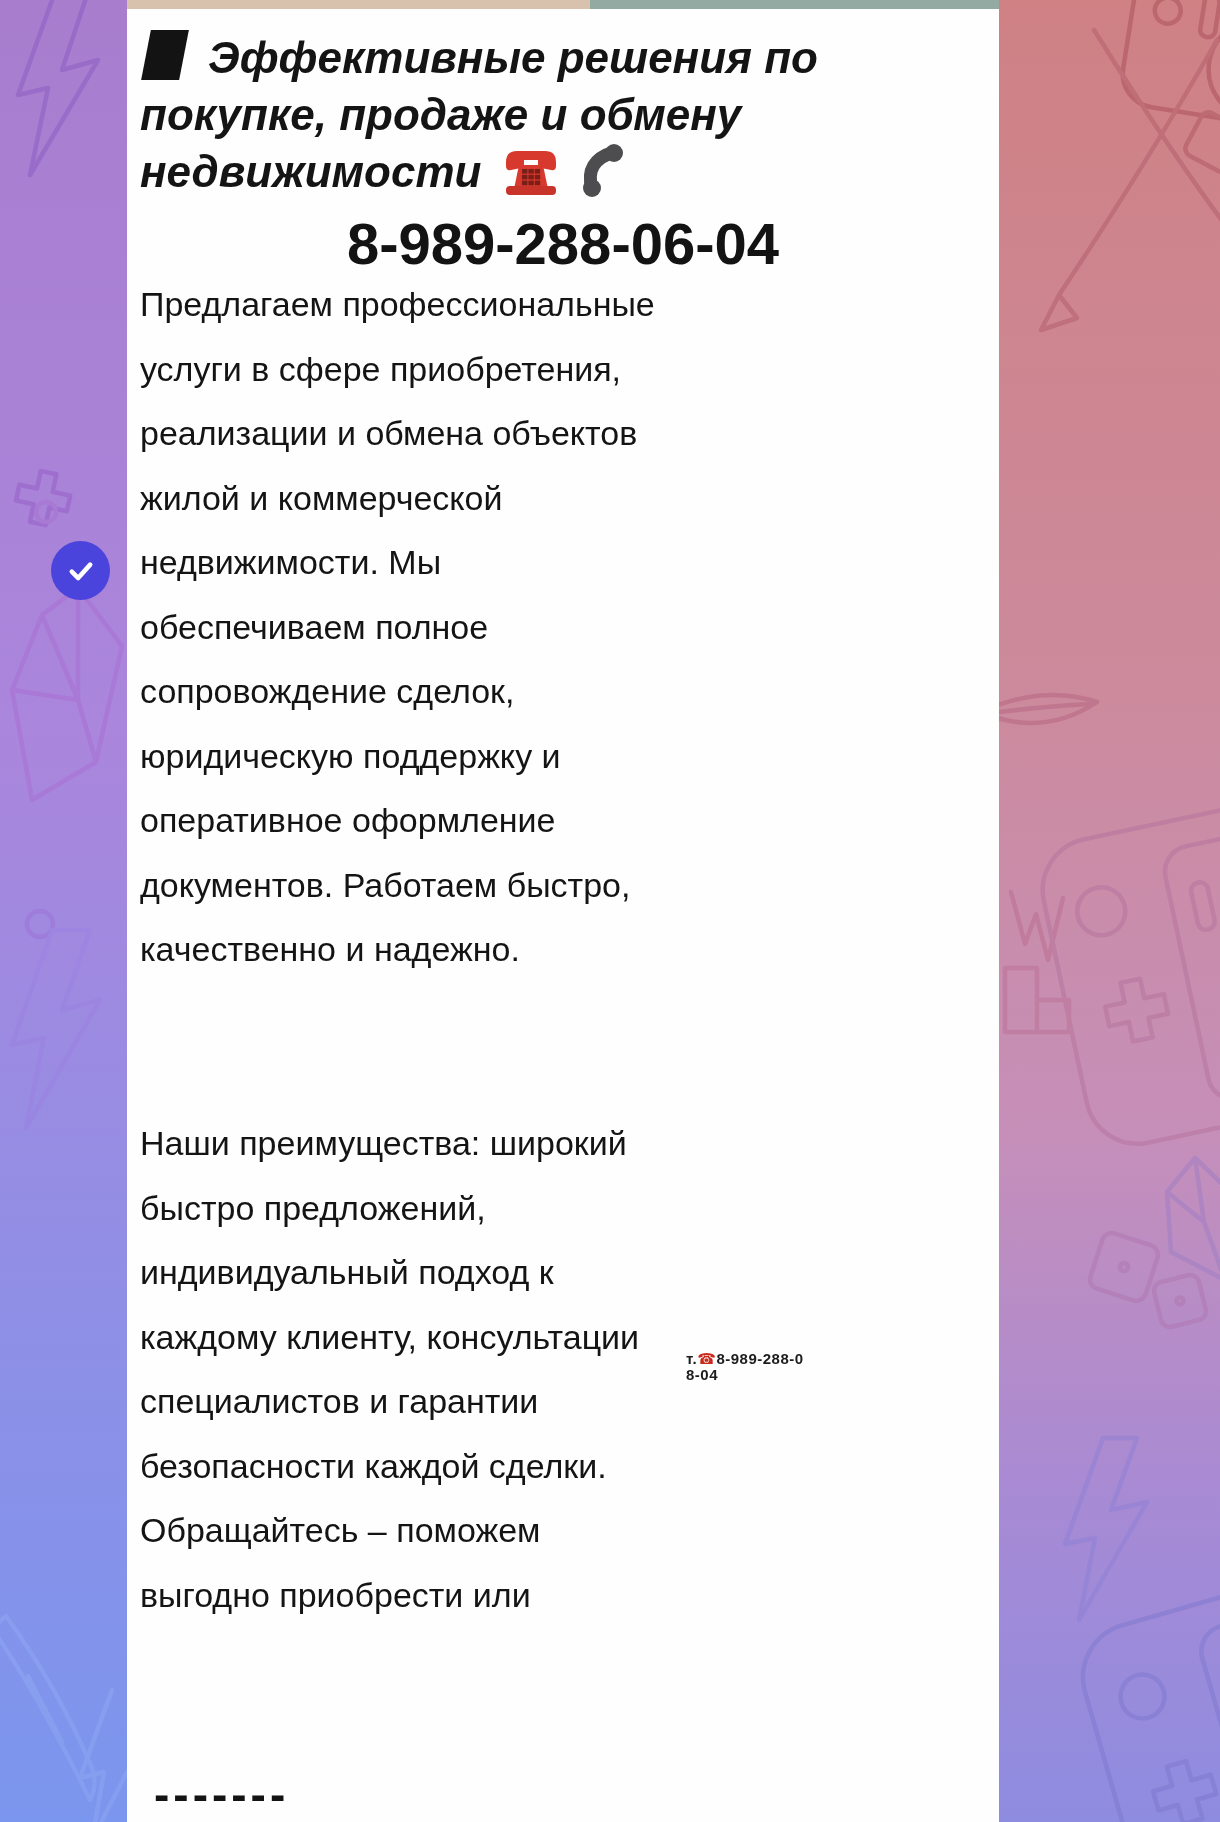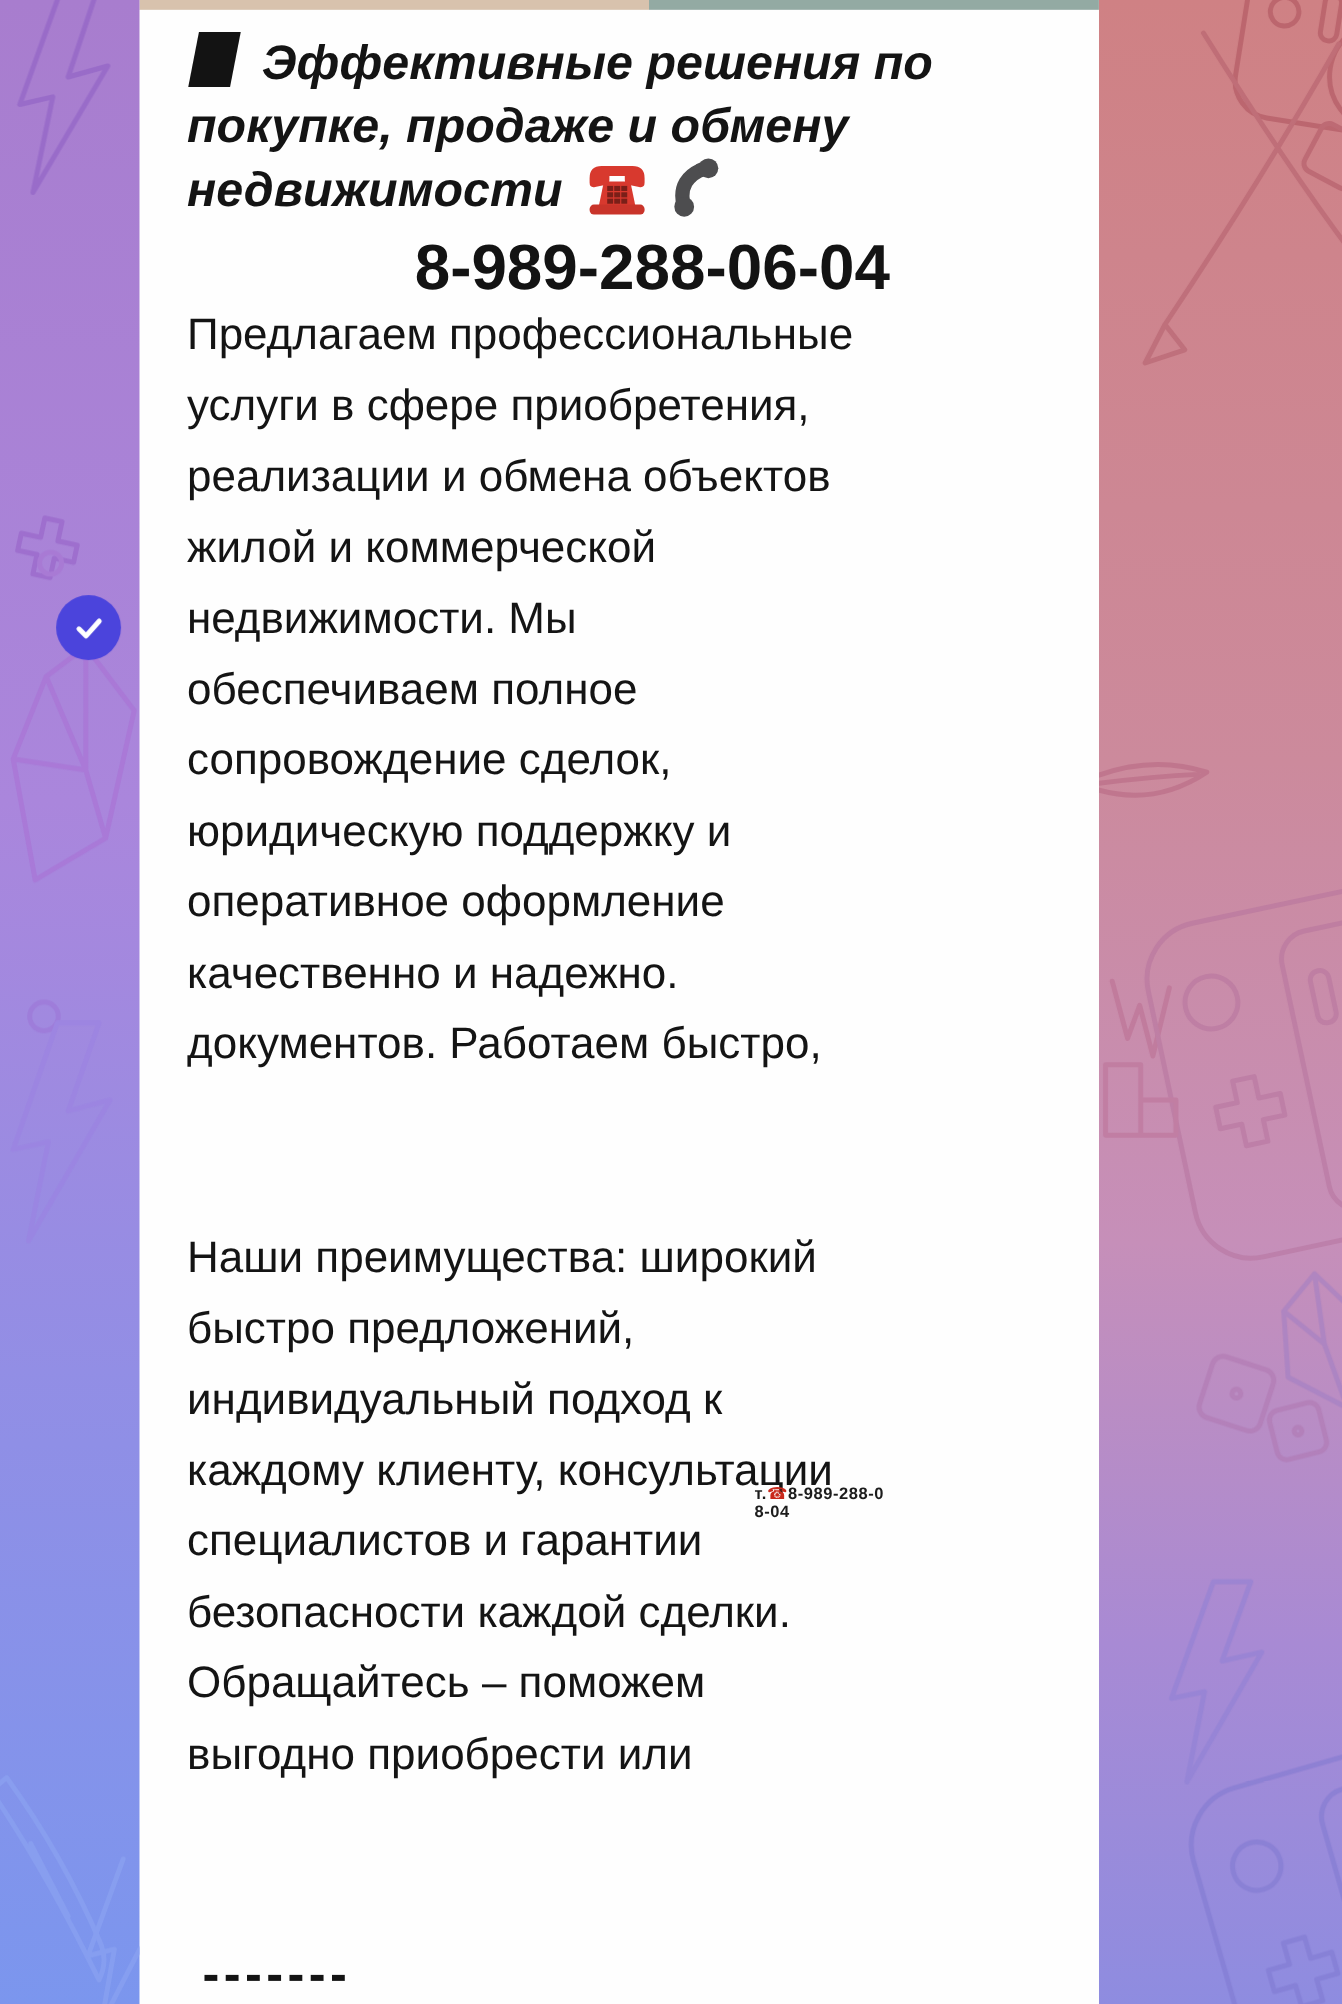--- a/index.html
+++ b/index.html
@@ -12,29 +12,29 @@
     background:linear-gradient(180deg,#a87dce 0%,#aa86dc 40%,#8f8fe6 72%,#7b96ee 100%);}
   .bg-right{position:absolute;right:0;top:0;width:221px;height:1822px;
     background:linear-gradient(180deg,#cf8184 0%,#cc8a9c 38%,#c68fb9 62%,#a88ad4 82%,#8e8ce0 100%);}
   .doodles{position:absolute;left:0;top:0;}
   
   .strip{position:absolute;top:0;height:9px;}
   .strip-beige{left:127px;width:463px;background:#d8c2ad;}
   .strip-green{left:590px;width:409px;background:#93aaa3;}
   
   .card{position:absolute;left:127px;top:9px;width:872px;height:1813px;background:#fefefe;}
-  .content{position:absolute;left:13px;top:20px;width:846px;height:1790px;margin-left:30px;}
+  .content{position:absolute;left:13px;top:20px;width:846px;height:1790px;}
   .title{position:absolute;top:0;left:0;width:100%;
     font-style:italic;font-weight:bold;font-size:44px;line-height:57px;color:#141414;}
   .bar{display:inline-block;width:38px;height:50px;background:#131313;
     transform:skewX(-11deg);margin:0 24px 0 6px;vertical-align:-7px;}
   .hdr-icon{vertical-align:-12px;margin-left:6px;}
   .phone{position:absolute;top:181px;left:0;width:100%;text-align:center;
     font-weight:bold;font-size:58px;color:#131313;letter-spacing:0px;white-space:nowrap;}
-  .body{position:absolute;left:0;width:100%;font-size:40px;line-height:64.5px;color:#141414;}
+  .body{position:absolute;left:0;width:100%;font-size:34px;line-height:64.5px;color:#141414;}
   .body-1{top:243px;}
   .body-2{top:1082px;}
   .divider{position:absolute;top:1738px;left:14px;font-weight:bold;font-size:46px;
     letter-spacing:4px;color:#131313;}
   
   .check{position:absolute;left:51px;top:541px;width:59px;height:59px;border-radius:50%;
     background:#4b44dc;display:flex;align-items:center;justify-content:center;cursor:pointer;}
   
   .watermark{position:absolute;left:686px;top:1351px;width:144px;text-align:left;
     font-size:15px;font-weight:bold;line-height:16px;color:#1c1c1c;letter-spacing:.5px;}
@@ -145,22 +145,22 @@
       <div class="body body-1">
           <div>Предлагаем профессиональные</div>
           <div>услуги в сфере приобретения,</div>
           <div>реализации и обмена объектов</div>
           <div>жилой и коммерческой</div>
           <div>недвижимости. Мы</div>
           <div>обеспечиваем полное</div>
           <div>сопровождение сделок,</div>
           <div>юридическую поддержку и</div>
           <div>оперативное оформление</div>
+          <div>документов. Работаем быстро,</div>
           <div>качественно и надежно.</div>
-          <div>документов. Работаем быстро,</div>
         </div>
 
       <div class="body body-2">
           <div>Наши преимущества: широкий</div>
           <div>быстро предложений,</div>
           <div>индивидуальный подход к</div>
           <div>каждому клиенту, консультации</div>
           <div>специалистов и гарантии</div>
           <div>безопасности каждой сделки.</div>
           <div>Обращайтесь – поможем</div>

